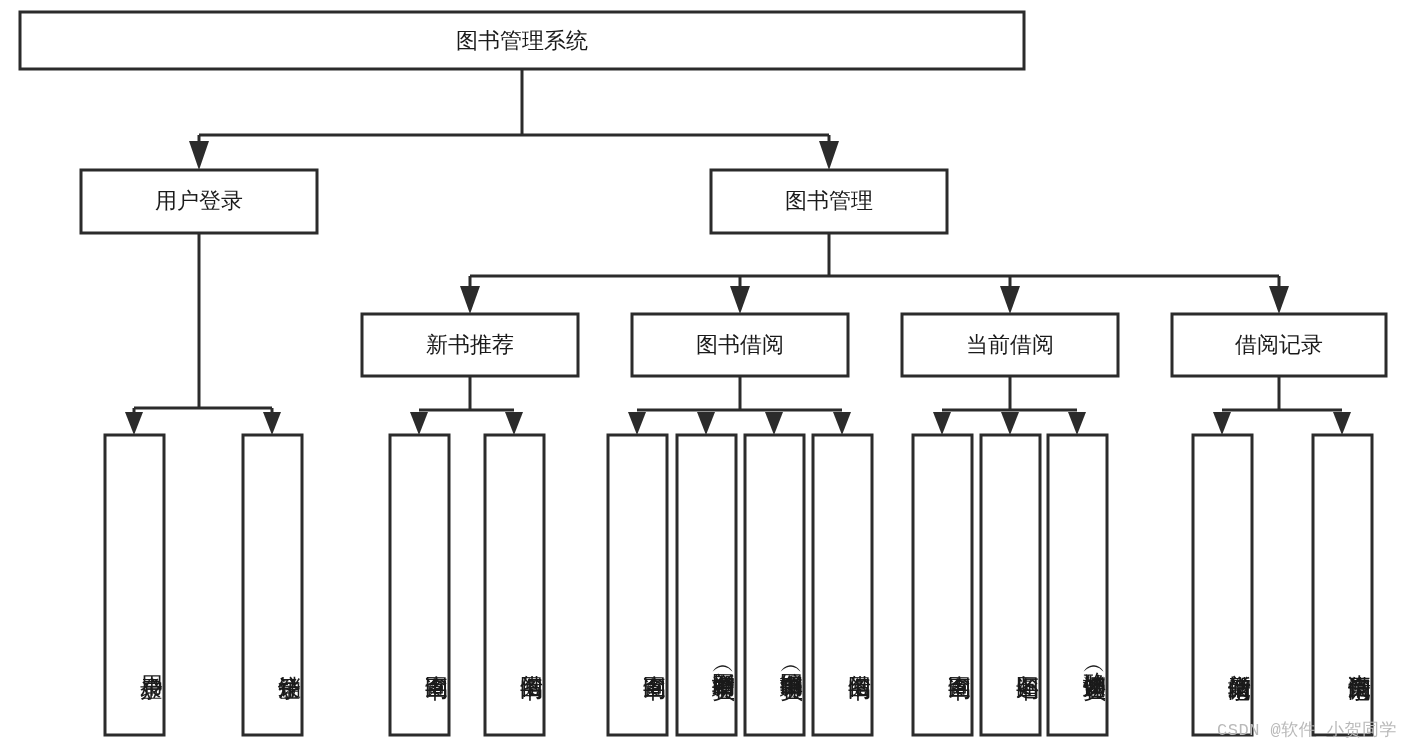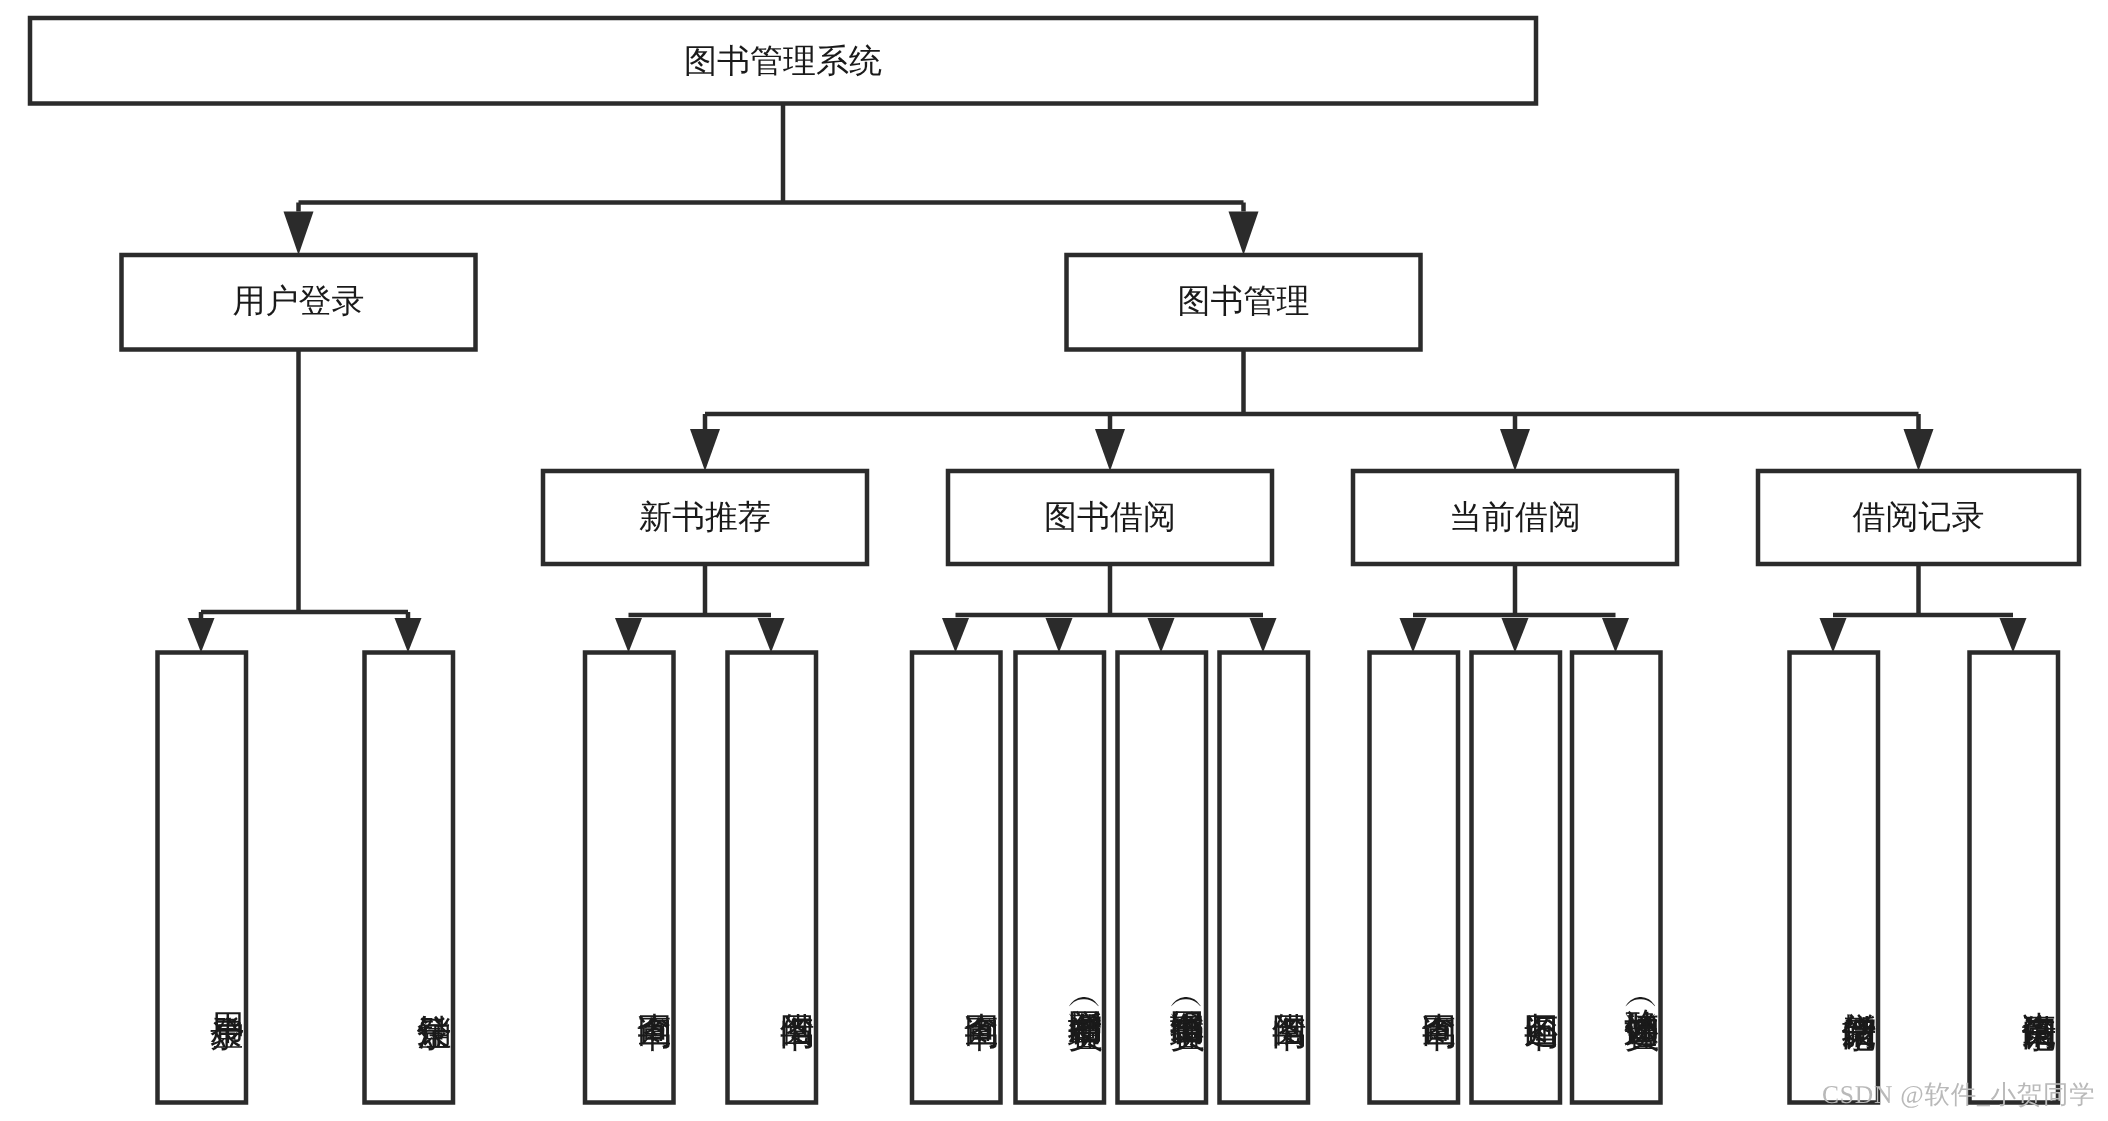--- a/index.html
+++ b/index.html
@@ -58,21 +58,21 @@
     color: #1a1a1a;
     letter-spacing: 1px;
     text-align: center;
     white-space: nowrap;
     pointer-events: none;
   }
   .watermark {
     position: absolute;
     right: 8px;
     bottom: 6px;
-    font-family: Liberation Serif, serif;
+    font-family: Liberation Mono, monospace;
     font-size: 17px;
     color: #b9b9b9;
     letter-spacing: 0.5px;
     white-space: nowrap;
   }
 </style>
 </head>
 <body>
 
 <div id="diagram-root">

